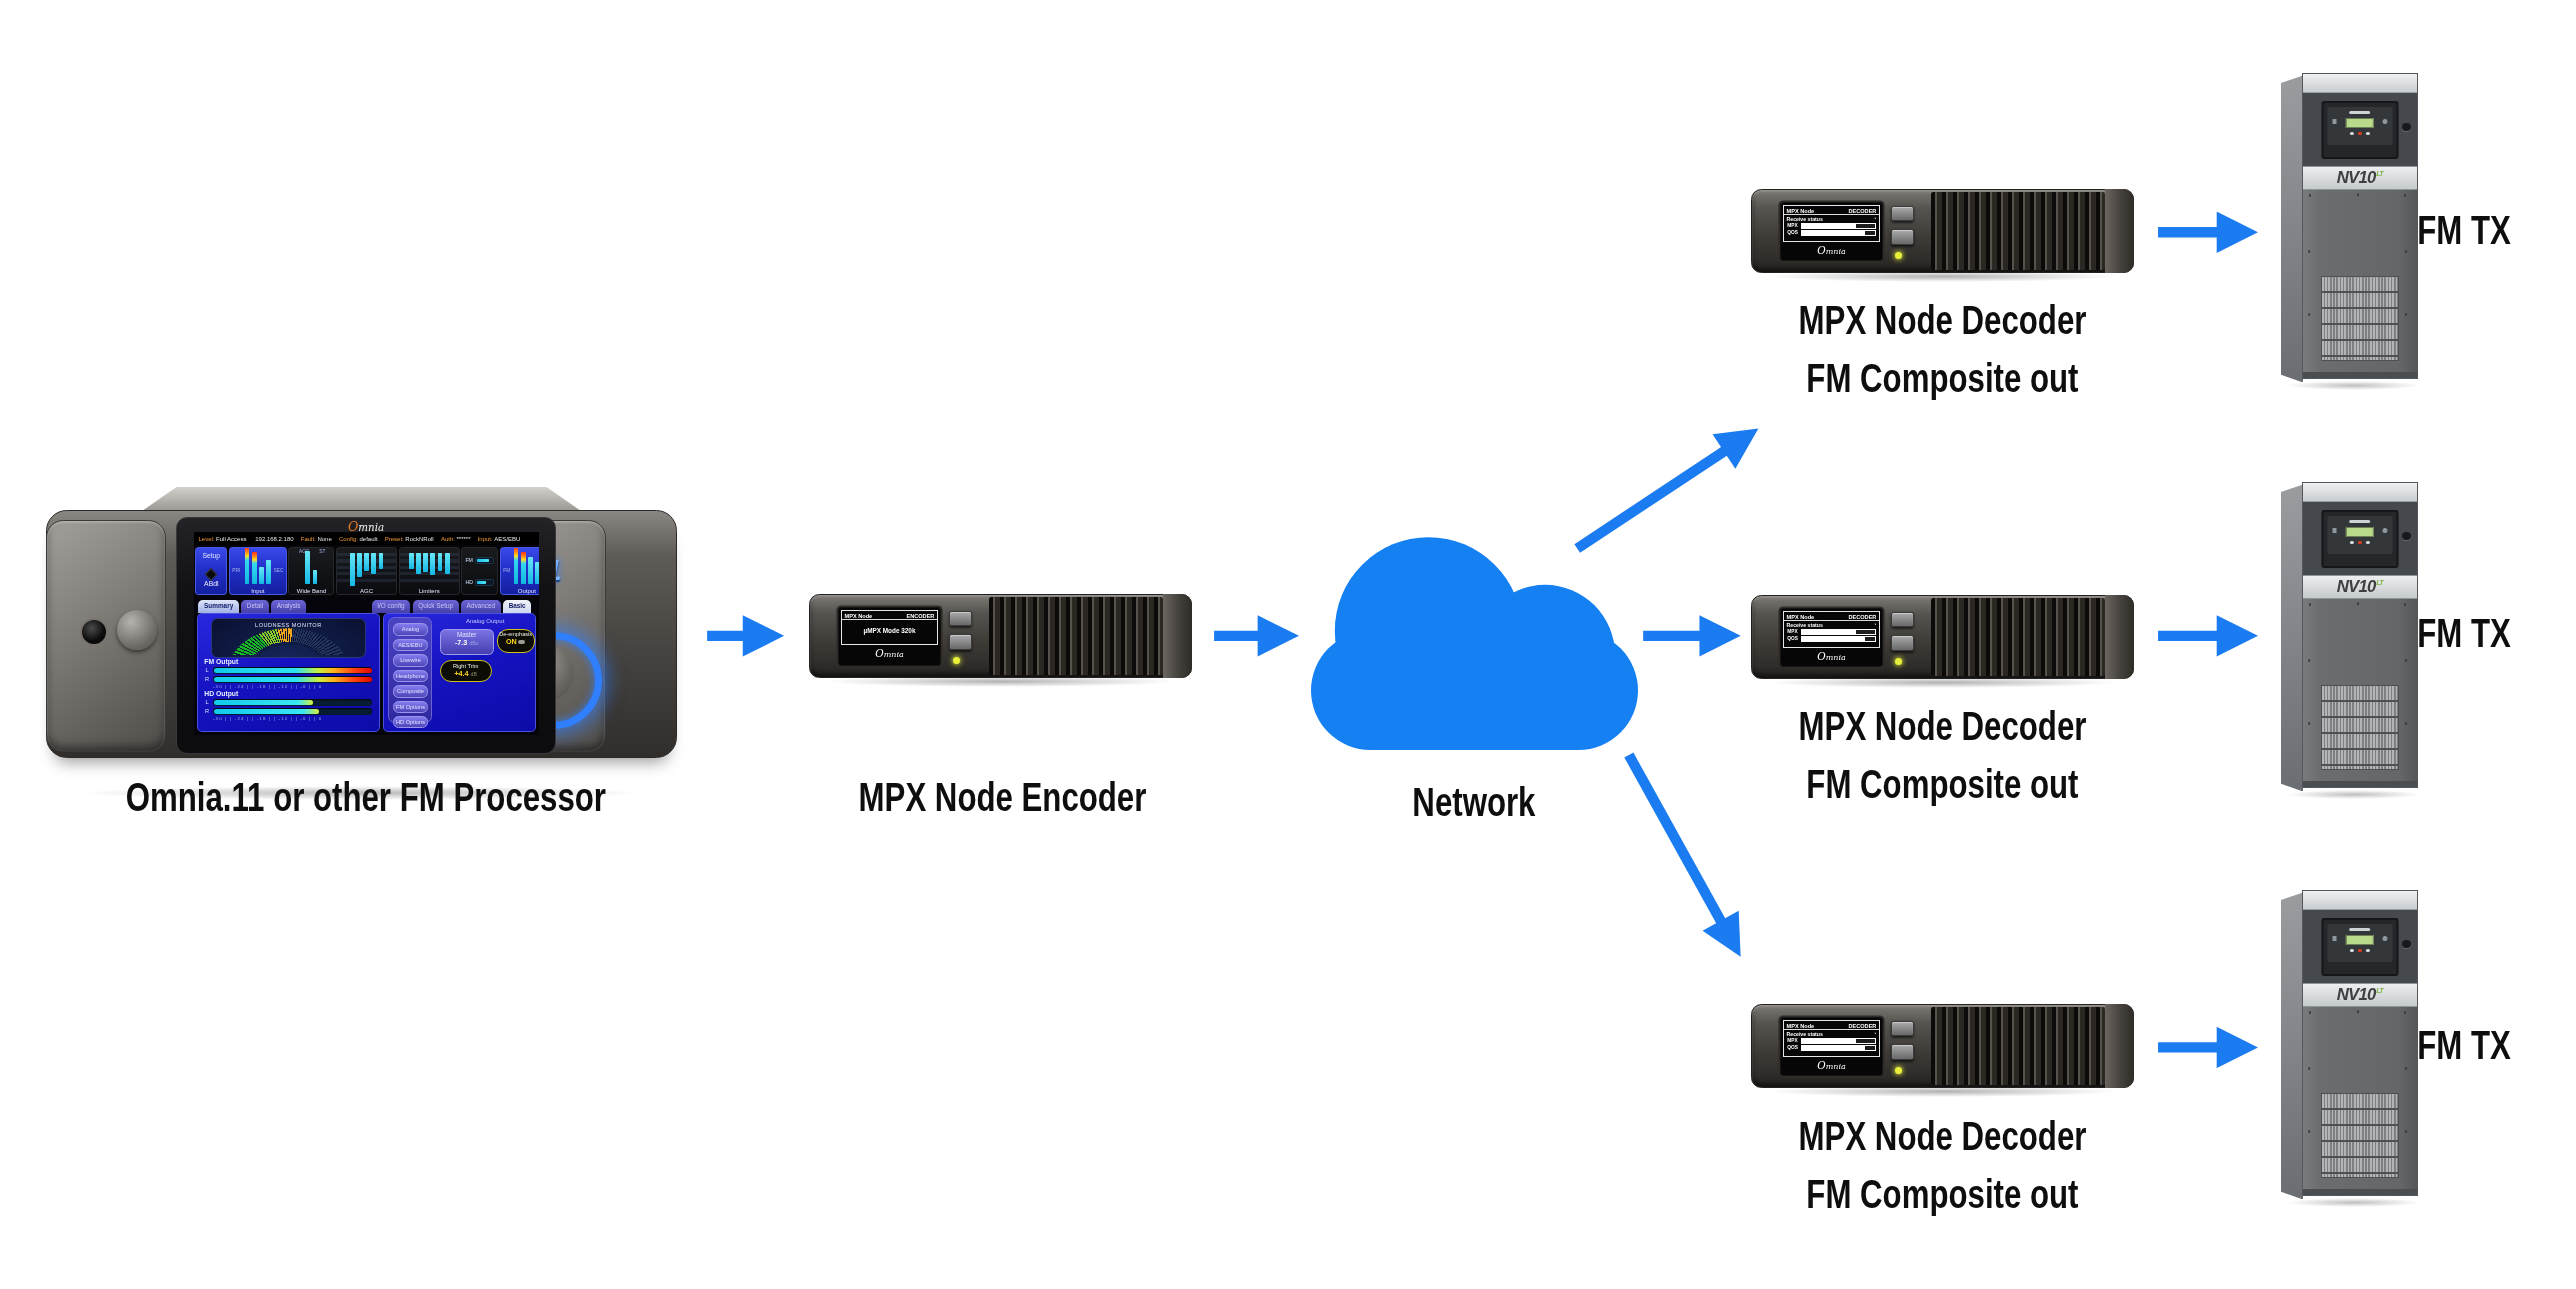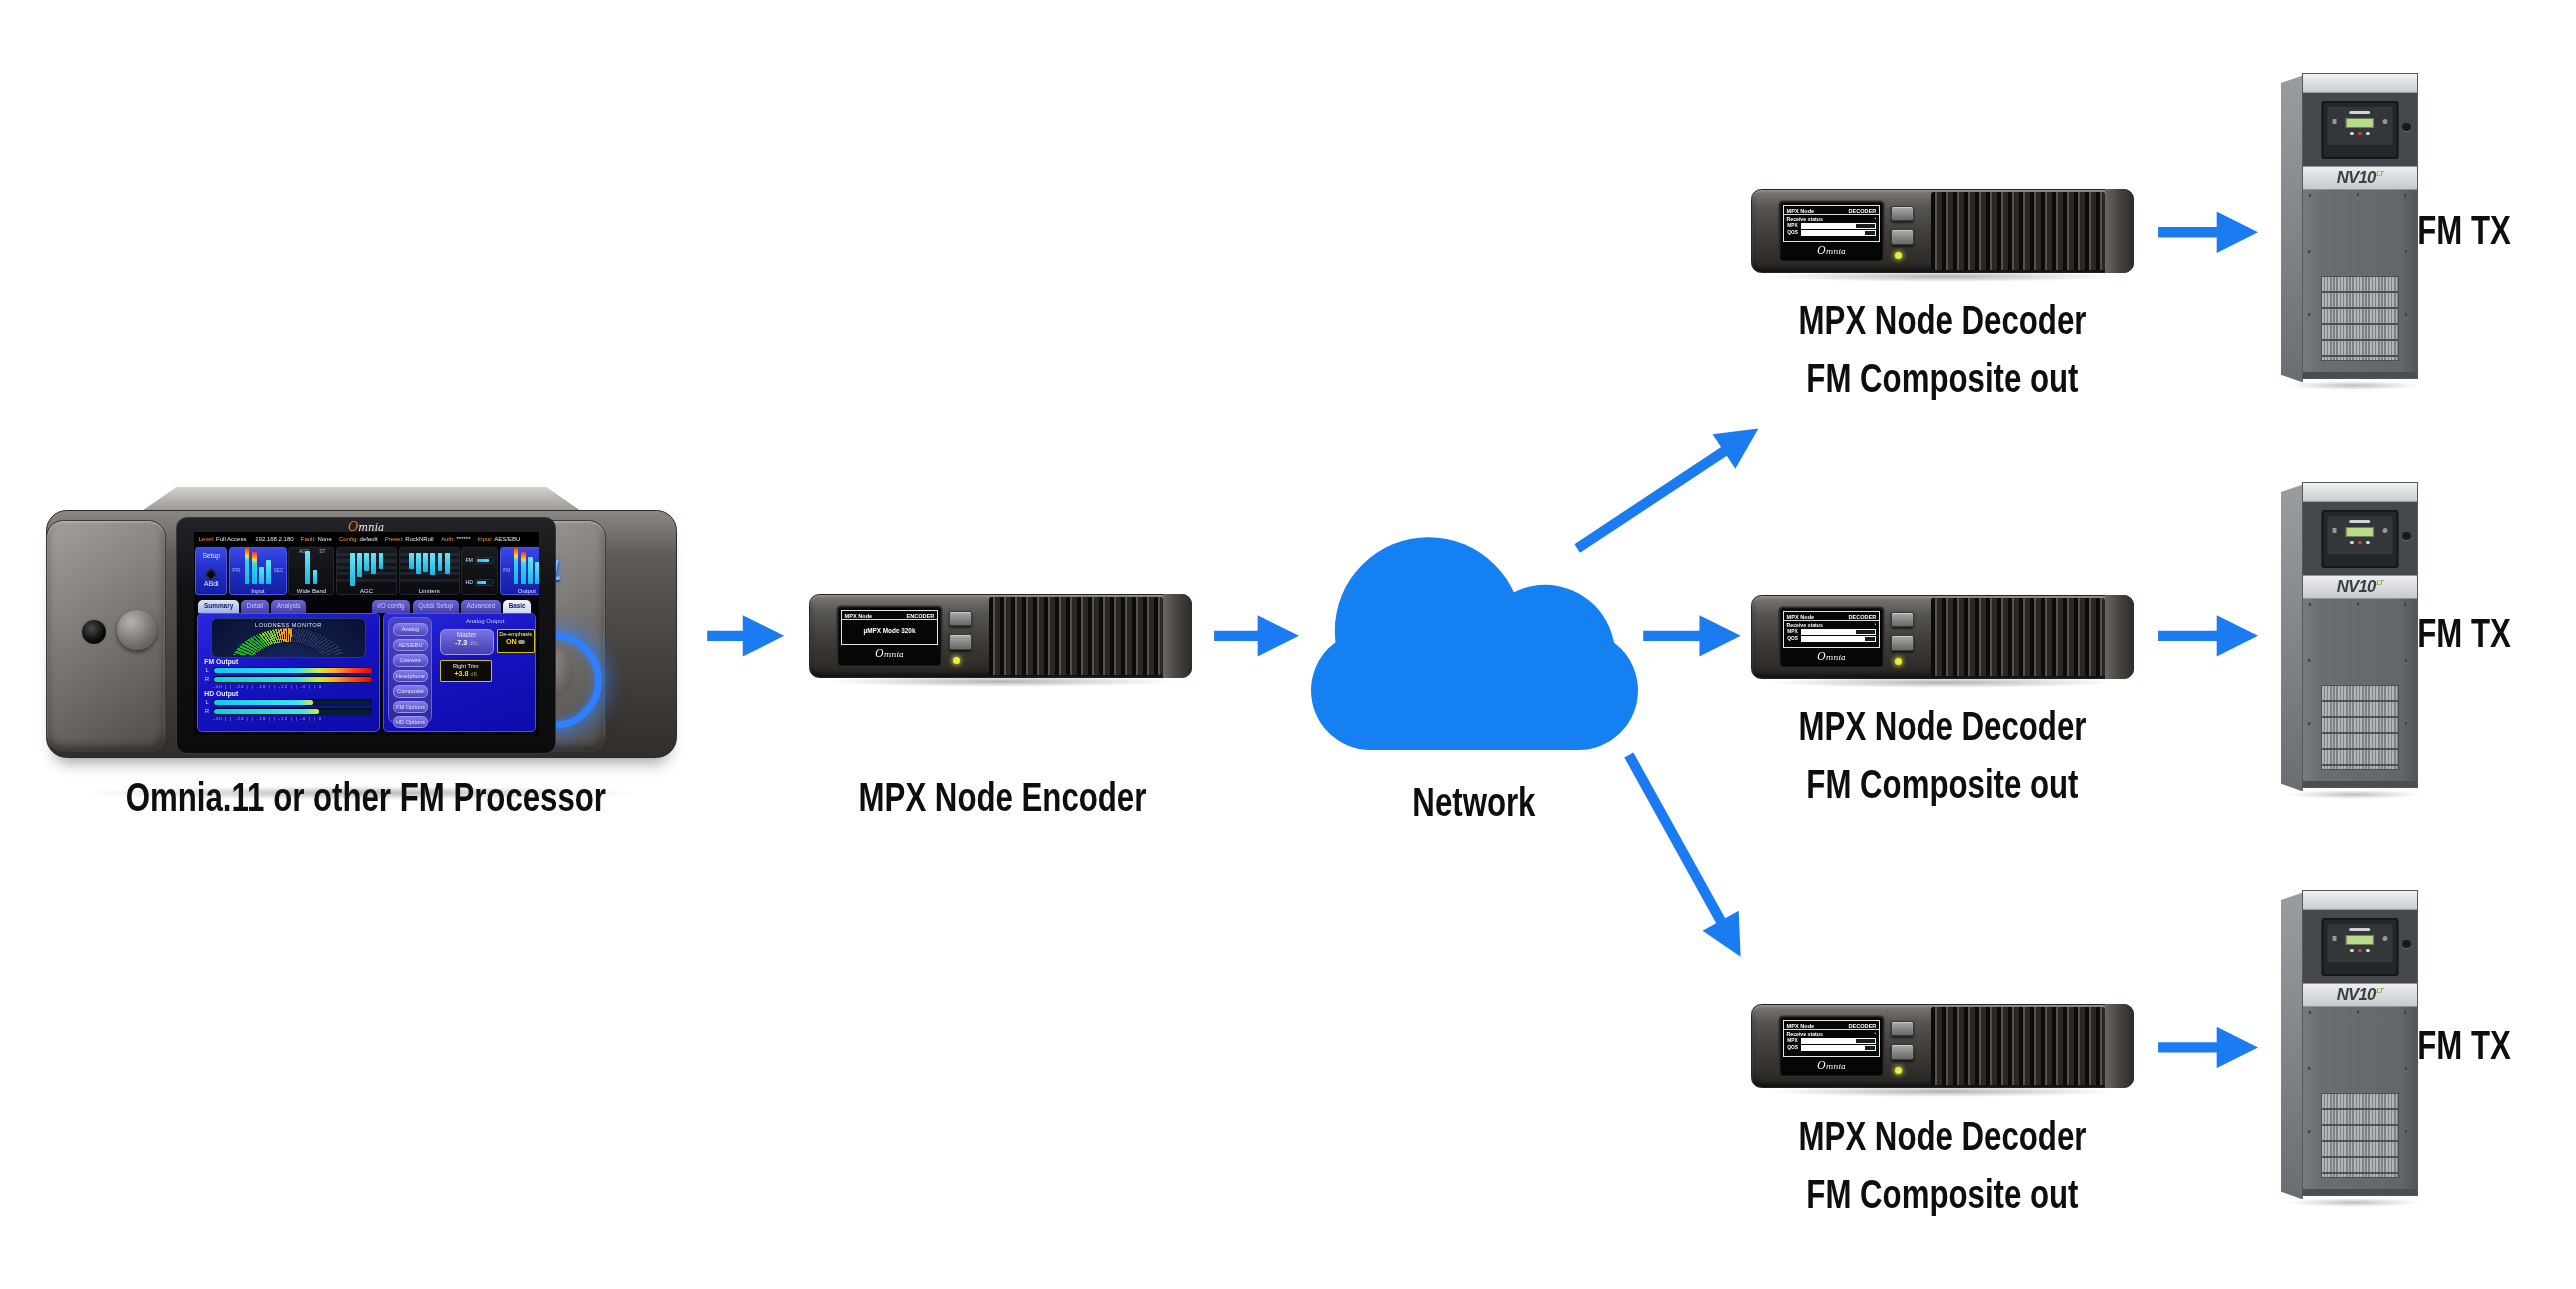--- a/index.html
+++ b/index.html
@@ -95,21 +95,21 @@
   .an-out{position:absolute;left:52px;top:4px;width:99px;text-align:center;font-size:6px;color:#c8cdf8;}
   .iocol{position:absolute;left:4.8px;top:3.2px;width:44px;bottom:8px;border-radius:6.4px;border:0.8px solid #6a63d8;
          background:linear-gradient(180deg,#4a43c4,#2e28a0);padding:4.8px 3.2px;display:flex;flex-direction:column;gap:3.2px;box-sizing:border-box;}
   .iobtn{height:10.3px;line-height:10.3px;text-align:center;font-size:5.6px;color:#e4e2ff;border-radius:5.6px;
          background:linear-gradient(180deg,#837cf0,#4d46b8);border:0.8px solid #9b95ec;}
   .master{position:absolute;left:56px;top:14.3px;width:52px;height:24px;border-radius:5.6px;text-align:center;
           background:linear-gradient(180deg,#7a73e4,#453eb0);border:0.8px solid #a29cf0;}
   .master .l1{font-size:6.4px;color:#e4e4ff;margin-top:1.6px;}
   .vrow{font-size:7.2px;font-weight:700;color:#fff;}
   .vrow .unit{font-size:5.2px;color:#9aa0e0;font-weight:400;}
-  .blk{position:absolute;background:#0c0c04;border:1.6px solid #cfc01c;border-radius:1px;text-align:center;box-sizing:border-box;}
+  .blk{position:absolute;background:#0c0c04;border:1.6px solid #cfc01c;border-radius:11px;text-align:center;box-sizing:border-box;}
   .blk .l1{font-size:5.6px;color:#f2f2ee;margin-top:1.6px;}
   .blk .vrow{color:#ffd818;}
   .blk .vrow .unit{color:#8a8a6a;}
   .deemph{left:113px;top:14.3px;width:38px;height:24px;}
   .trim{left:56px;top:46px;width:52px;height:22px;}
   .toggle{display:inline-block;width:7.2px;height:4px;border-radius:2.4px;background:#9a9a92;margin-left:1.6px;}
   .proc-shadow{position:absolute;left:32px;right:32px;bottom:-4.8px;height:14.3px;
         background:radial-gradient(ellipse at 50% 50%,rgba(0,0,0,.28),rgba(0,0,0,0) 70%);}
   
   .mpx{position:absolute;width:383px;height:84px;}
@@ -363,21 +363,21 @@
             <div class="l1">Master</div>
             <div class="vrow"><span>-7.3</span>
               <span class="unit">dBu</span></div>
           </div>
           <div class="blk deemph">
             <div class="l1">De-emphasis</div>
             <div class="vrow"><span>ON</span><span class="toggle"></span></div>
           </div>
           <div class="blk trim">
             <div class="l1">Right Trim</div>
-            <div class="vrow"><span>+3.8</span>
+            <div class="vrow"><span>+4.4</span>
               <span class="unit">dB</span></div>
           </div>
         </div>
       </div>
     </div>
     <div class="proc-shadow"></div>
   </div>
 
   <div class="cap" style="left:48px;top:773px;width:636px"><span class="cond">Omnia.11 or other FM Processor</span></div>
 

